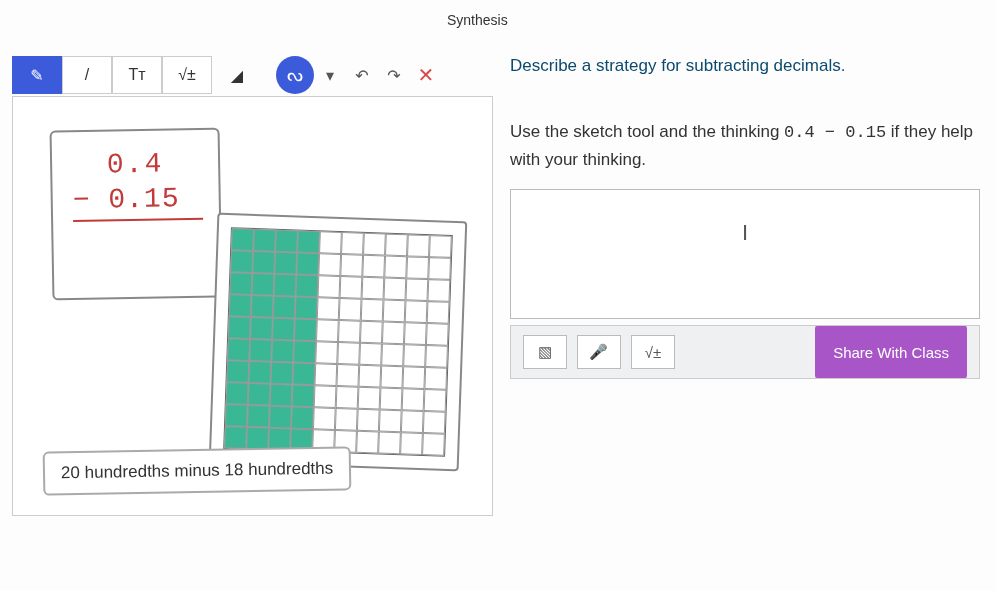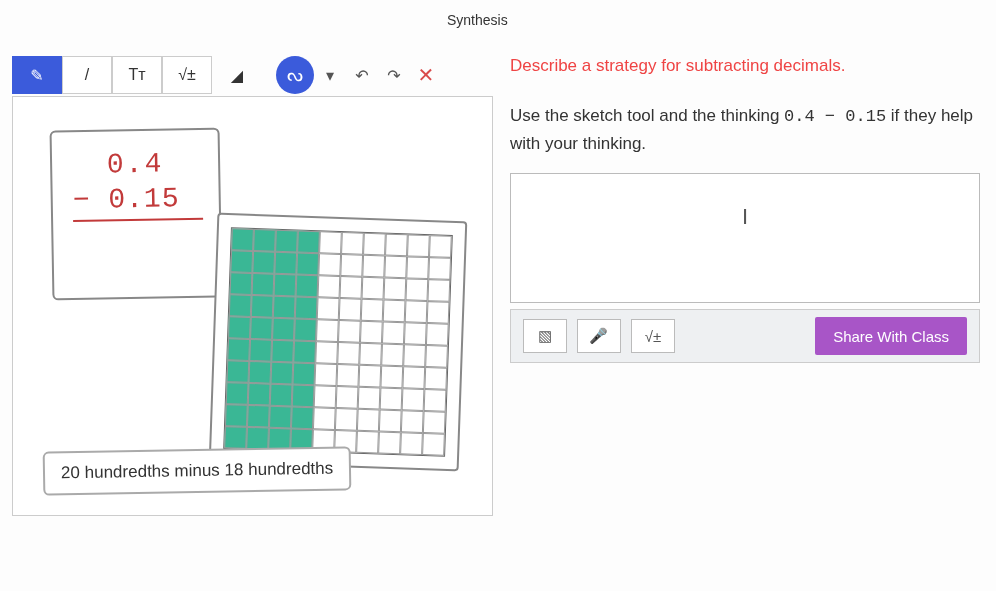--- a/index.html
+++ b/index.html
@@ -15,27 +15,27 @@
 .note{position:absolute;left:38px;top:32px;width:170px;height:170px;border:2px solid #888;border-radius:6px;background:#fff;transform:rotate(-1deg);padding:18px 20px}
 .note .n1{font-family:'Courier New',monospace;color:#c23a3a;font-size:28px;letter-spacing:2px;text-align:center}
 .note .n2{font-family:'Courier New',monospace;color:#c23a3a;font-size:28px;letter-spacing:1px;margin-top:4px}
 .note .line{border:none;border-top:2px solid #c23a3a;margin-top:4px;width:130px}
 .gridbox{position:absolute;left:200px;top:120px;width:250px;height:250px;border:2px solid #888;border-radius:4px;background:#fff;padding:12px;transform:rotate(2deg)}
 .grid{width:100%;height:100%;display:grid;grid-template-columns:repeat(10,1fr);grid-template-rows:repeat(10,1fr);border:1px solid #666}
 .cell{border:1px solid #999}
 .cell.fill{background:#3ab795}
 .caption{position:absolute;left:30px;bottom:22px;border:2px solid #aaa;border-radius:6px;background:#fff;padding:10px 16px;font-size:17px;color:#333;transform:rotate(-1deg)}
 .right{position:absolute;left:510px;top:56px;width:470px}
-.prompt1{font-size:17px;color:#ef4444;margin-bottom:26px}
+.prompt1{font-size:17px;color:#0c4a6e;margin-bottom:42px}
 .prompt2{font-size:17px;color:#333;line-height:1.6}
 .prompt2 .math{font-family:Liberation Mono, monospace}
 .answerbox{margin-top:16px;width:100%;height:130px;border:1px solid #bbb;background:#fff;display:flex;align-items:flex-start;justify-content:center;padding-top:30px;font-family:'Times New Roman',serif;font-size:22px;color:#555;cursor:text}
 .actionbar{margin-top:6px;width:100%;height:54px;background:#eef0f2;border:1px solid #ccc;display:flex;align-items:center;padding:0 12px;gap:10px}
 .ab-btn{width:44px;height:34px;border:1px solid #bbb;background:#fff;display:flex;align-items:center;justify-content:center;font-size:15px;color:#555;cursor:pointer}
-.share{margin-left:auto;height:38px;padding:2px 18px;background:#a855c7;color:#fff;border:none;font-size:15px;cursor:pointer;border-radius:2px}
+.share{margin-left:auto;height:52px;padding:2px 18px;background:#a855c7;color:#fff;border:none;font-size:15px;cursor:pointer;border-radius:2px}
 </style>
 </head>
 <body>
 
 <div class="title">Synthesis</div>
 
 <div class="toolbar">
   <div class="tb-btn active">✎</div>
   <div class="tb-btn">/</div>
   <div class="tb-btn">Tᴛ</div>

